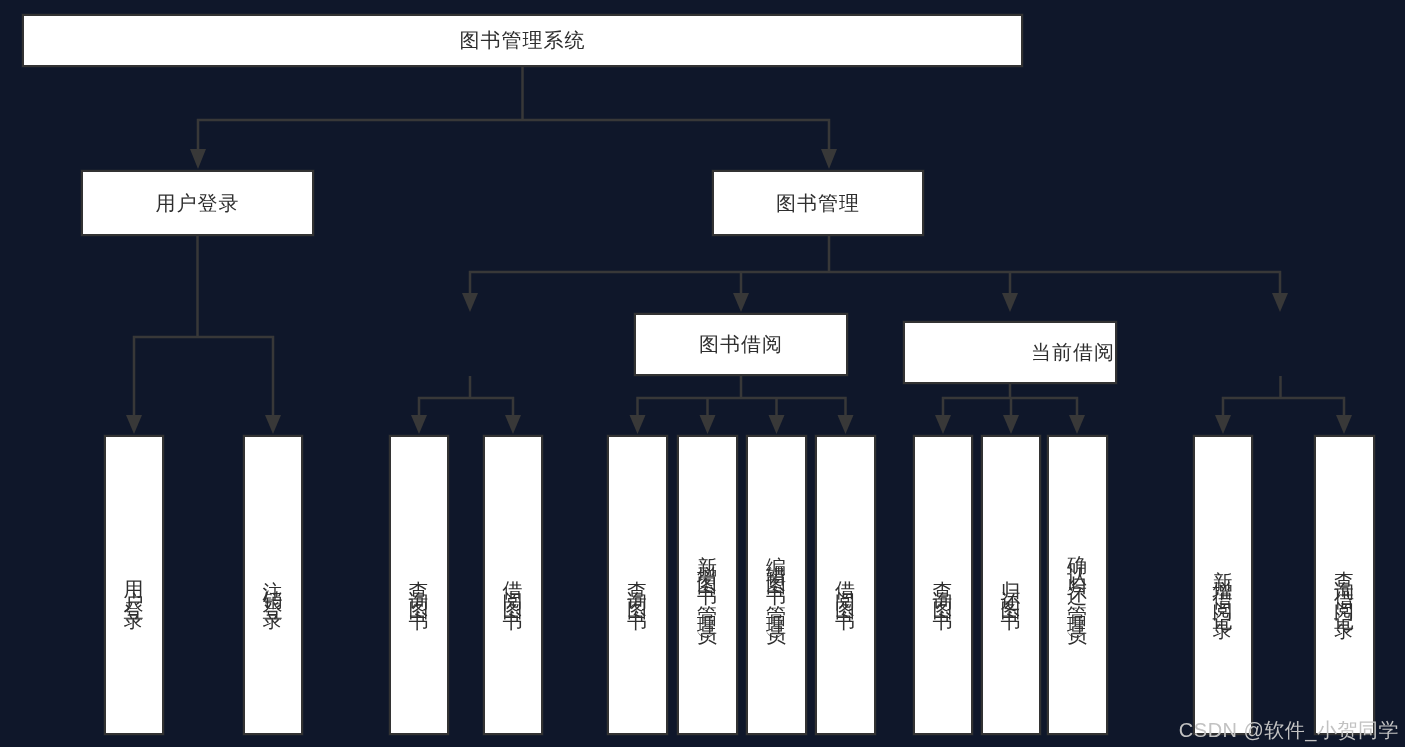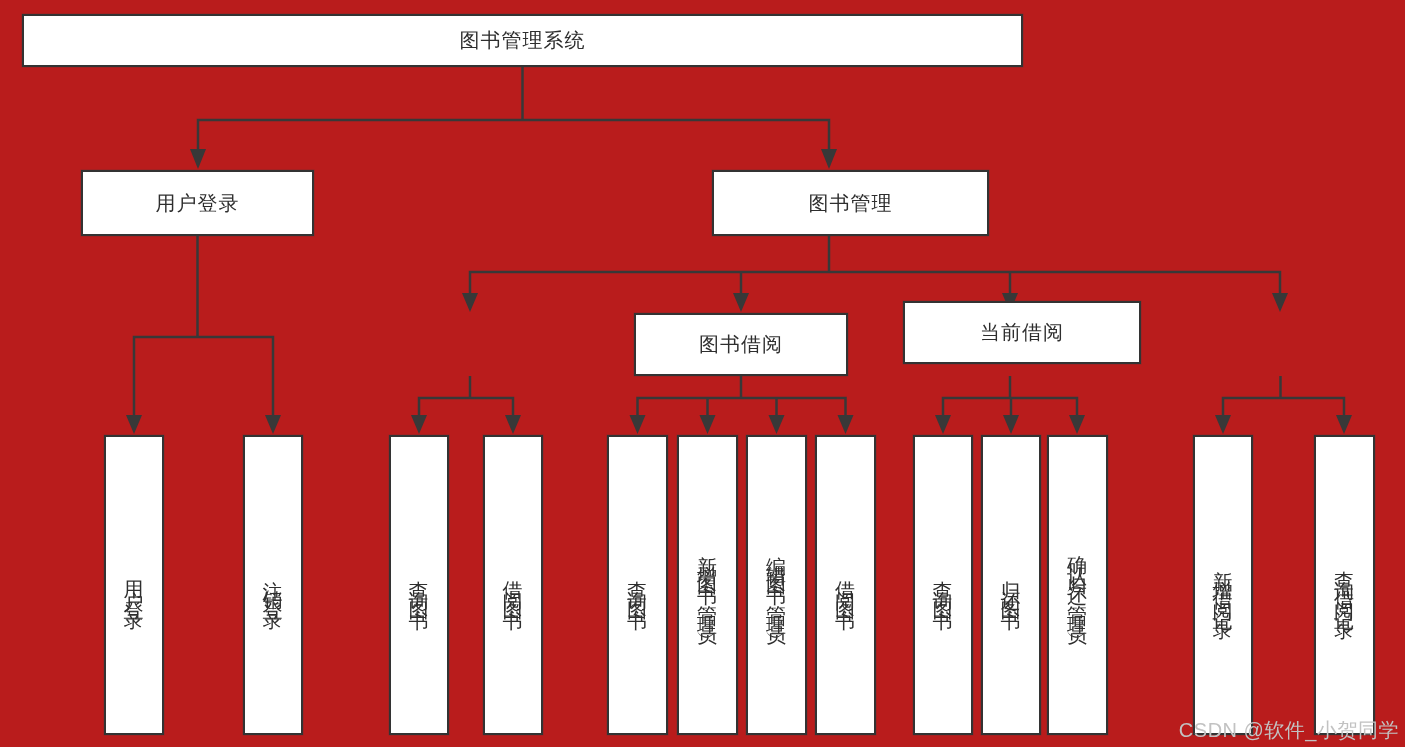--- a/index.html
+++ b/index.html
@@ -6,21 +6,21 @@
   html, body {
     margin: 0; padding: 0;
     width: 1405px; height: 747px;
     background: #ffffff;
     font-family: "Liberation Sans", "DejaVu Sans", sans-serif;
     overflow: hidden;
   }
   .canvas {
     position: relative;
     width: 1405px; height: 747px;
-    background: #b91c1c;
+    background: #0f172a;
   }
   .connectors {
     position: absolute; left: 0; top: 0; z-index: 0;
   }
   .box {
     position: absolute;
     background: #ffffff;
     border: 2.5px solid #333333;
     box-sizing: border-box;
     display: flex;
@@ -110,28 +110,28 @@
     </g>
   </svg>
 
   <div class="box" style="left:22px; top:14px; width:1001px; height:53px;">
     <span class="hlabel">图书管理系统</span>
   </div>
 
   <div class="box" style="left:81px; top:170px; width:233px; height:66px;">
     <span class="hlabel">用户登录</span>
   </div>
-  <div class="box" style="left:712px; top:170px; width:277px; height:66px;">
+  <div class="box" style="left:712px; top:170px; width:212px; height:66px;">
     <span class="hlabel">图书管理</span>
   </div>
 
   <div class="box" style="left:634px; top:313px; width:214px; height:63px;">
     <span class="hlabel">图书借阅</span>
   </div>
-  <div class="box" style="left:903px; top:301px; width:238px; height:63px;">
+  <div class="box" style="left:903px; top:321px; width:214px; height:63px;justify-content:flex-end;">
     <span class="hlabel">当前借阅</span>
   </div>
 
   <div class="box" style="left:104px; top:435px; width:60px; height:300px;">
     <span class="vlabel">用户登录</span>
   </div>
   <div class="box" style="left:243px; top:435px; width:60px; height:300px;">
     <span class="vlabel">注销登录</span>
   </div>
 

